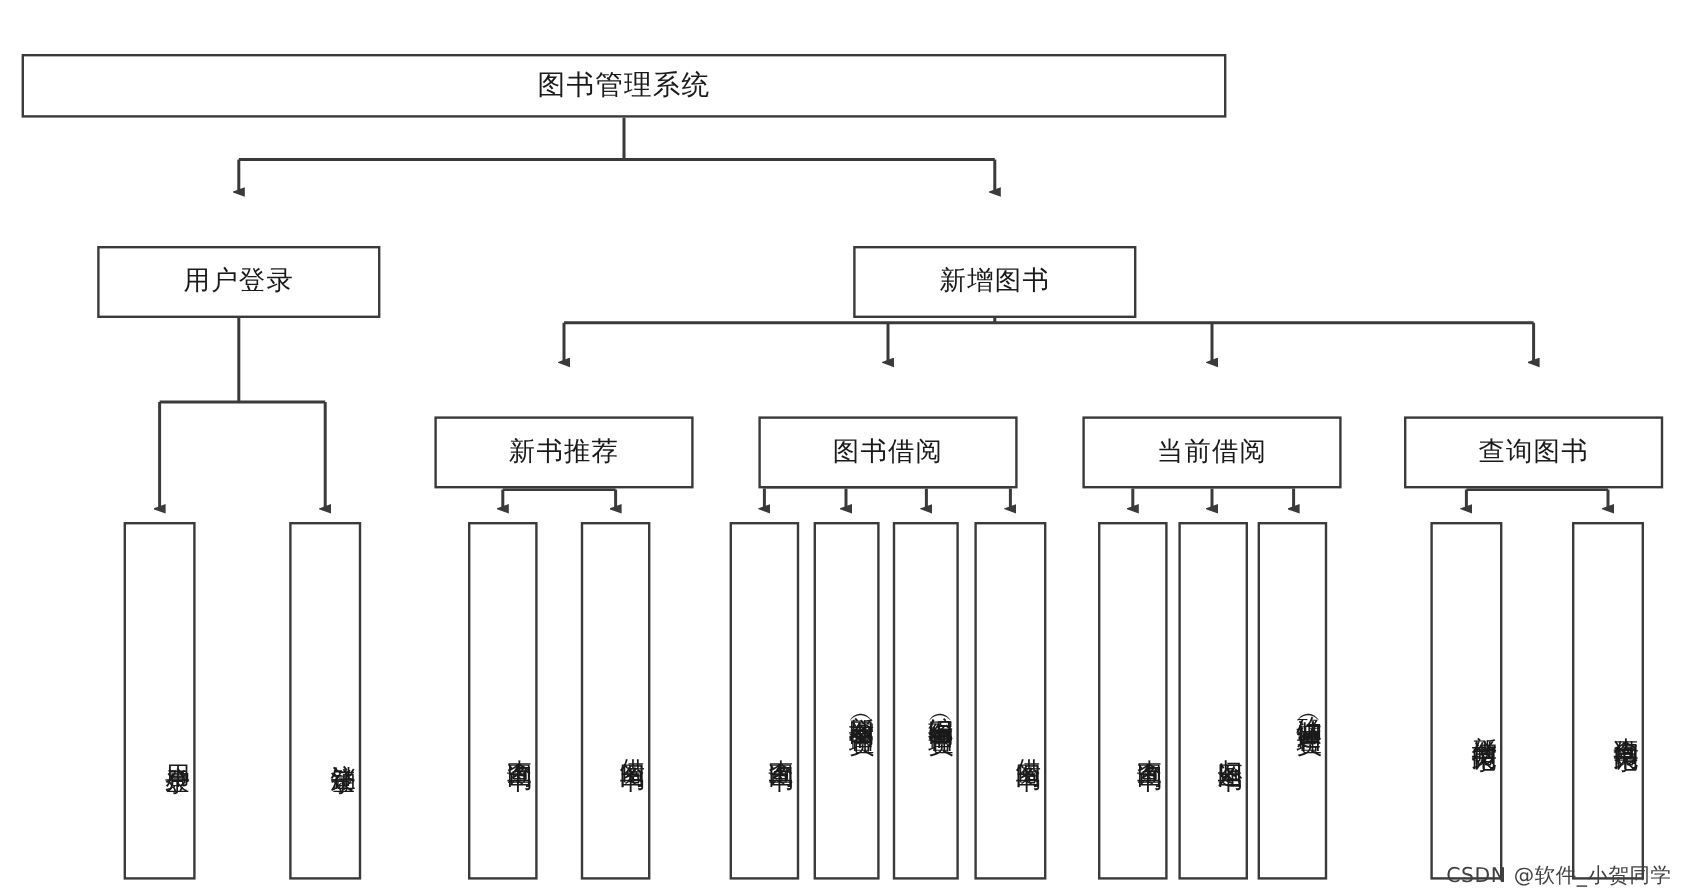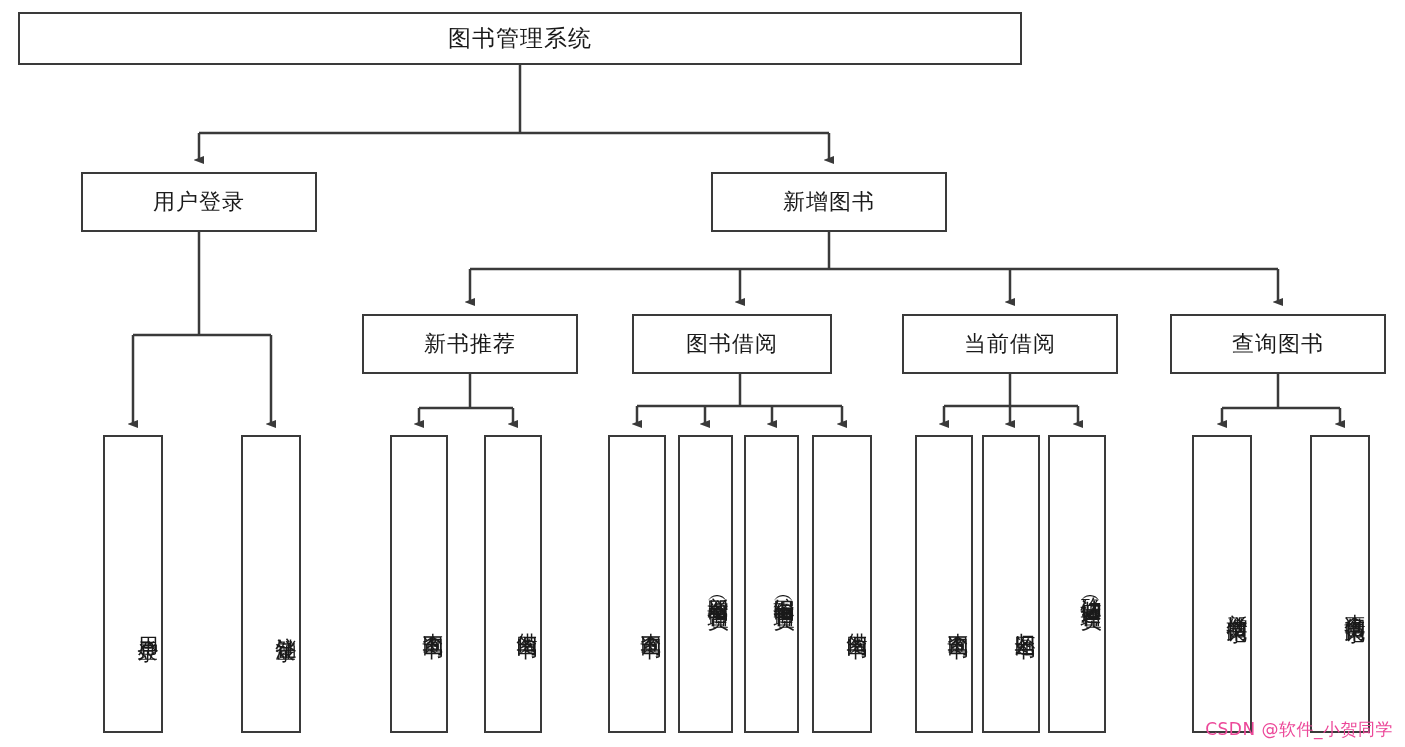--- a/index.html
+++ b/index.html
@@ -31,20 +31,21 @@
     background: #ffffff;
     display: flex;
     align-items: center;
     justify-content: center;
     color: #1a1a1a;
   }
   .node.horiz {
     font-size: 22px;
     line-height: 1.2;
     letter-spacing: 1px;
+    margin-top: 33px;
   }
   .node.vert {
     writing-mode: vertical-rl;
     text-orientation: upright;
     font-size: 21px;
     line-height: 1.25;
     letter-spacing: 2px;
     align-items: flex-start;
     justify-content: center;
     padding-top: 22px;
@@ -53,21 +54,21 @@
     padding-top: 10px;
   }
   .node.root {
     font-size: 23px;
   }
   .watermark {
     position: absolute;
     right: 12px;
     bottom: 6px;
     font-size: 17px;
-    color: #ec4899;
+    color: #404040;
     letter-spacing: 0.5px;
     white-space: nowrap;
   }
 </style>
 </head>
 <body>
 
 <div id="stage">
 
   <svg id="edges" viewBox="0 0 1405 747">
@@ -119,21 +120,21 @@
       <path d="M1340,408 L1340,424" marker-end="url(#arrow)"></path>
     </g>
   </svg>
 
   <div class="node horiz root" style="left:18px; top:12px; width:1004px; height:53px;">图书管理系统</div>
 
   <div class="node horiz" style="left:81px; top:172px; width:236px; height:60px;">用户登录</div>
   <div class="node horiz" style="left:711px; top:172px; width:236px; height:60px;">新增图书</div>
 
   <div class="node horiz" style="left:362px; top:314px; width:216px; height:60px;">新书推荐</div>
-  <div class="node horiz" style="left:632px; top:314px; width:200px; height:60px;">图书借阅</div>
+  <div class="node horiz" style="left:632px; top:314px; width:216px; height:60px;">图书借阅</div>
   <div class="node horiz" style="left:902px; top:314px; width:216px; height:60px;">当前借阅</div>
   <div class="node horiz" style="left:1170px; top:314px; width:216px; height:60px;">查询图书</div>
 
   <div class="node vert" style="left:103px; top:435px; width:60px; height:298px; padding-top:80px;">用户登录</div>
   <div class="node vert" style="left:241px; top:435px; width:60px; height:298px; padding-top:80px;">注销登录</div>
 
   <div class="node vert" style="left:390px; top:435px; width:58px; height:298px; padding-top:72px;">查询图书</div>
   <div class="node vert" style="left:484px; top:435px; width:58px; height:298px; padding-top:72px;">借阅图书</div>
 
   <div class="node vert" style="left:608px; top:435px; width:58px; height:298px; padding-top:72px;">查询图书</div>

